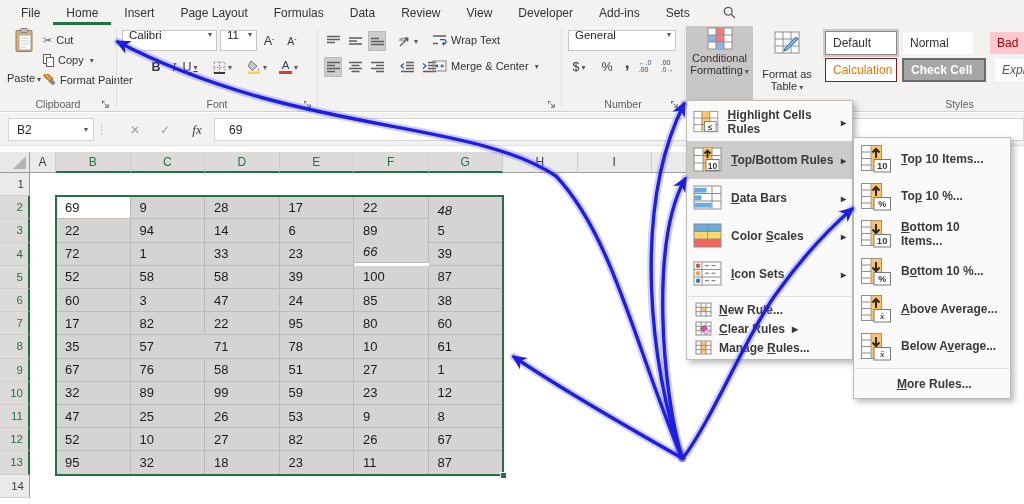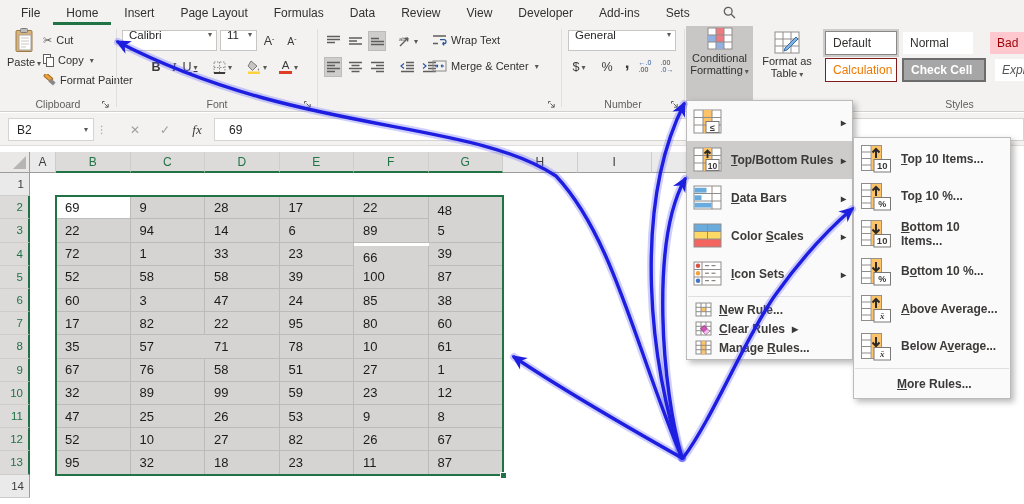--- a/index.html
+++ b/index.html
@@ -125,21 +125,21 @@
   <div class="ribbon-body">
 
     <div class="rgroup" style="left:0;width:116px">
       <div class="bigbtn" style="left:6px;top:3px;width:36px">
         <svg width="20" height="25" viewBox="0 0 20 25">
           <rect x="2" y="2.5" width="16" height="21" rx="1" fill="#d9b377" stroke="#9c7b45"></rect>
           <rect x="6.5" y="0.5" width="7" height="4" rx="1" fill="#c0bebc" stroke="#7e7c7a"></rect>
           <rect x="5" y="7" width="12" height="15" fill="#fff" stroke="#a5a3a1"></rect>
           <path d="M7 10 h8 M7 13 h8 M7 16 h8 M7 19 h5" stroke="#c9c7c5"></path>
         </svg>
-        <span class="dd" style="margin-top:3px">Paste</span>
+        <span class="dd" style="margin-top:19px">Paste</span>
       </div>
       <div class="sbtn" style="left:43px;top:6px">
         <span style="color:#5f5e5c">✂</span>
         <span>Cut</span>
       </div>
       <div class="sbtn dd" style="left:43px;top:26px">
         <span style="position:relative;width:11px;height:13px">
           <span style="position:absolute;left:0;top:0;width:8px;height:10px;border:1px solid #5f5e5c;background:#fff"></span>
           <span style="position:absolute;left:3px;top:3px;width:8px;height:10px;border:1px solid #5f5e5c;background:#fff"></span>
         </span>
@@ -330,21 +330,21 @@
         </svg>
         <span style="margin-top:2px">Conditional</span>
         <span class="dd">Formatting</span>
       </div>
       <div class="bigbtn" style="left:70px;top:1px;width:64px;height:74px;padding-top:5px">
         <svg width="26" height="23" viewBox="0 0 26 23">
           <rect x="1" y="1" width="24" height="21" fill="#fff" stroke="#8f8d8b"></rect>
           <path d="M1 8 h24 M1 15 h24 M9 1 v21 M17 1 v21" stroke="#8f8d8b" fill="none"></path>
           <path d="M24 8 L13 19 l-3 1 l1 -3 L22 6 Z" fill="#7fb2e5" stroke="#3a6ea5"></path>
         </svg>
-        <span style="margin-top:1px">Format as</span>
+        <span style="margin-top:14px">Format as</span>
         <span class="dd">Table</span>
       </div>
       <div class="chip selected" style="left:140px;top:6px;width:72px">Default</div>
       <div class="chip" style="left:217px;top:6px;width:72px">Normal</div>
       <div class="chip bad" style="left:304px;top:6px;width:60px">Bad</div>
       <div class="chip calc" style="left:140px;top:33px;width:72px">Calculation</div>
       <div class="chip check" style="left:217px;top:33px;width:84px">Check Cell</div>
       <div class="chip expl" style="left:309px;top:33px;width:55px">Expl</div>
       <div class="glabel" style="left:210px;right:0">Styles</div>
     </div>
@@ -396,32 +396,32 @@
     <div class="rowhdr sel" style="left: 0px; top: 229.8px; width: 30px; height: 23.2px;">10</div>
     <div class="rowhdr sel" style="left: 0px; top: 253px; width: 30px; height: 23.2px;">11</div>
     <div class="rowhdr sel" style="left: 0px; top: 276.2px; width: 30px; height: 23.2px;">12</div>
     <div class="rowhdr sel" style="left: 0px; top: 299.4px; width: 30px; height: 23.2px;">13</div>
     <div class="rowhdr" style="left: 0px; top: 322.6px; width: 30px; height: 23.2px;">14</div>
     <div class="cell active" style="left: 56px; top: 44.2px; width: 74.5px; height: 23.2px;">69</div>
     <div class="cell" style="left: 130.5px; top: 44.2px; width: 74.5px; height: 23.2px;">9</div>
     <div class="cell" style="left: 205px; top: 44.2px; width: 74.5px; height: 23.2px;">28</div>
     <div class="cell" style="left: 279.5px; top: 44.2px; width: 74.5px; height: 23.2px;">17</div>
     <div class="cell" style="left: 354px; top: 44.2px; width: 74.5px; height: 23.2px;">22</div>
-    <div class="cell" style="left: 428.5px; top: 44.2px; width: 74.5px; height: 30px;">48</div>
+    <div class="cell" style="left: 428.5px; top: 44.2px; width: 74.5px; height: 30px; font-style: italic;">48</div>
     <div class="cell" style="left: 56px; top: 67.4px; width: 74.5px; height: 23.2px;">22</div>
     <div class="cell" style="left: 130.5px; top: 67.4px; width: 74.5px; height: 23.2px;">94</div>
     <div class="cell" style="left: 205px; top: 67.4px; width: 74.5px; height: 23.2px;">14</div>
     <div class="cell" style="left: 279.5px; top: 67.4px; width: 74.5px; height: 23.2px;">6</div>
     <div class="cell" style="left: 354px; top: 67.4px; width: 74.5px; height: 23.2px;">89</div>
     <div class="cell" style="left: 428.5px; top: 67.4px; width: 74.5px; height: 23.2px;">5</div>
     <div class="cell" style="left: 56px; top: 90.6px; width: 74.5px; height: 23.2px;">72</div>
     <div class="cell" style="left: 130.5px; top: 90.6px; width: 74.5px; height: 23.2px;">1</div>
     <div class="cell" style="left: 205px; top: 90.6px; width: 74.5px; height: 23.2px;">33</div>
     <div class="cell" style="left: 279.5px; top: 90.6px; width: 74.5px; height: 23.2px;">23</div>
-    <div class="cell" style="left: 354px; top: 94px; width: 74.5px; height: 23.2px;">66</div>
+    <div class="cell" style="left: 354px; top: 88px; width: 74.5px; height: 23.2px; font-style: italic;">66</div>
     <div class="cell" style="left: 428.5px; top: 90.6px; width: 74.5px; height: 23.2px;">39</div>
     <div class="cell" style="left: 56px; top: 113.8px; width: 74.5px; height: 23.2px;">52</div>
     <div class="cell" style="left: 130.5px; top: 113.8px; width: 74.5px; height: 23.2px;">58</div>
     <div class="cell" style="left: 205px; top: 113.8px; width: 74.5px; height: 23.2px;">58</div>
     <div class="cell" style="left: 279.5px; top: 113.8px; width: 74.5px; height: 23.2px;">39</div>
     <div class="cell" style="left: 354px; top: 113.8px; width: 74.5px; height: 23.2px;">100</div>
     <div class="cell" style="left: 428.5px; top: 113.8px; width: 74.5px; height: 23.2px;">87</div>
     <div class="cell" style="left: 56px; top: 137px; width: 74.5px; height: 23.2px;">60</div>
     <div class="cell" style="left: 130.5px; top: 137px; width: 74.5px; height: 23.2px;">3</div>
     <div class="cell" style="left: 205px; top: 137px; width: 74.5px; height: 23.2px;">47</div>
@@ -476,20 +476,21 @@
 
 <div class="menu cf-menu">
   <div class="mitem">
     <svg width="30" height="26" viewBox="0 0 30 26">
       <rect x="1" y="1" width="27" height="23" fill="#fff" stroke="#8f8d8b"></rect>
       <rect x="10" y="1" width="9" height="23" fill="#fcc369"></rect>
       <path d="M1 8.5 h27 M1 16 h27 M10 1 v23 M19 1 v23" stroke="#8f8d8b" fill="none"></path>
       <rect x="13" y="12.5" width="13" height="11" fill="#fff" stroke="#7a7876"></rect>
       <text x="19.5" y="21.5" font-size="9" text-anchor="middle" fill="#3b3a39">≤</text>
     </svg>
+    <span><u>H</u>ighlight Cells Rules</span>
     <span class="caret">▸</span>
   </div>
   <div class="mitem hl">
     <svg width="30" height="26" viewBox="0 0 30 26">
       <rect x="1" y="1" width="27" height="23" fill="#fff" stroke="#8f8d8b"></rect>
       <rect x="10" y="1" width="9" height="23" fill="#fcc369"></rect>
       <path d="M1 8.5 h27 M1 16 h27 M10 1 v23 M19 1 v23" stroke="#8f8d8b" fill="none"></path>
       <path d="M14.5 11 V3.5 M11.5 6.5 L14.5 3.5 L17.5 6.5" stroke="#2b2a29" stroke-width="1.8" fill="none"></path>
       <rect x="13" y="12.5" width="13" height="11" fill="#fff" stroke="#7a7876"></rect>
       <text x="19.5" y="21.5" font-size="8.5" text-anchor="middle" fill="#3b3a39">10</text>

